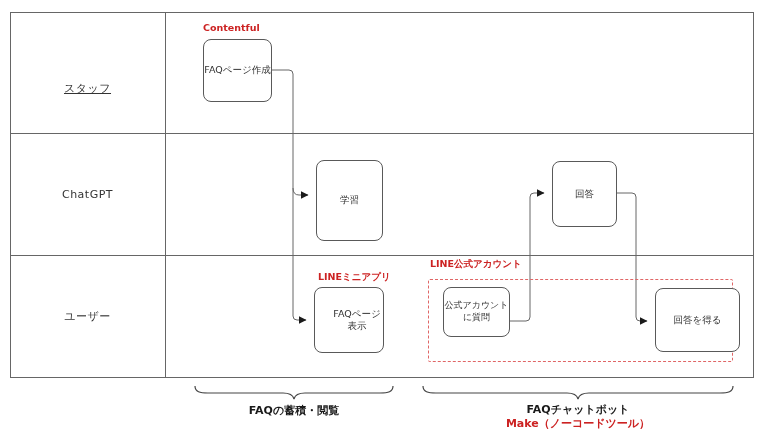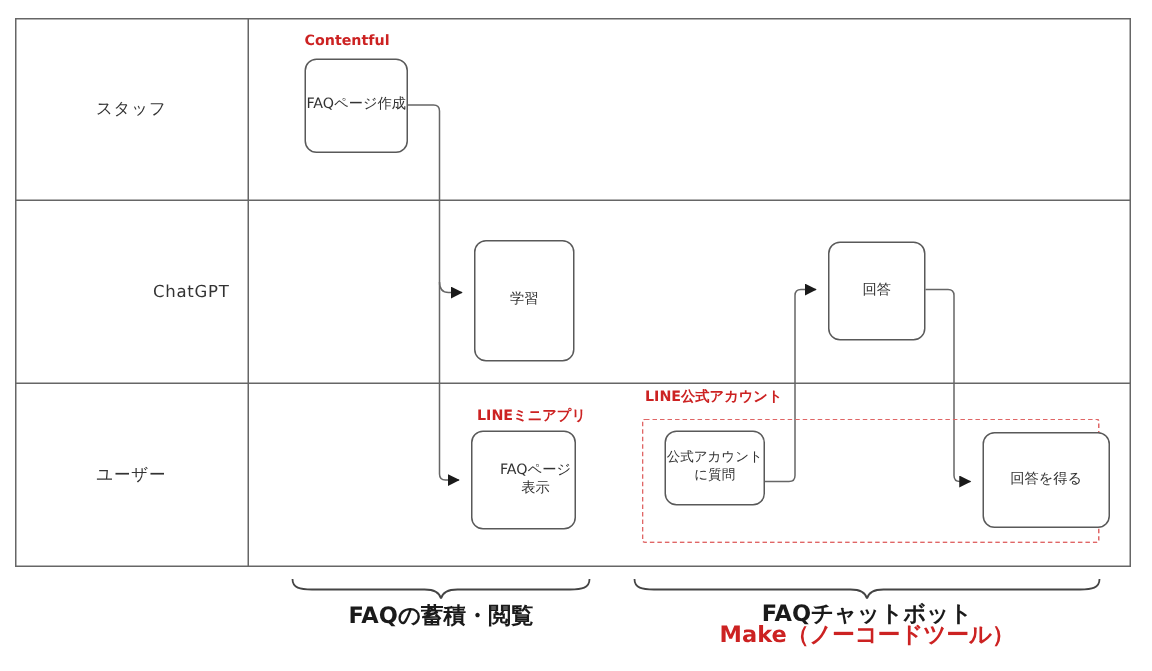--- a/index.html
+++ b/index.html
@@ -7,42 +7,42 @@
     position:relative;width:768px;height:447px;background:#ffffff;overflow:hidden;
     font-family:"DejaVu Sans","Liberation Sans",sans-serif;color:#333;
   }
   
   .grid-outer{position:absolute;left:10px;top:12px;width:744px;height:366px;border:1px solid #666;box-sizing:border-box;}
   .grid-vline{position:absolute;left:165px;top:12px;width:1px;height:366px;background:#666;}
   .grid-hline{position:absolute;left:10px;width:744px;height:1px;background:#666;}
   .hline-1{top:133px;} .hline-2{top:255px;}
   .lane-label{position:absolute;left:10px;width:155px;display:flex;align-items:center;justify-content:center;
     font-size:11px;color:#333;letter-spacing:.5px;}
-  .lane-1{top:12px;height:121px;} .lane-2{top:133px;height:122px;padding-left:40px;} .lane-3{top:255px;height:123px;}
+  .lane-1{top:28px;height:121px;text-decoration:underline;} .lane-2{top:133px;height:122px;} .lane-3{top:255px;height:123px;}
   
   .node{position:absolute;border:1px solid #595959;border-radius:8px;background:#fff;box-sizing:border-box;
     display:flex;align-items:center;justify-content:center;text-align:center;
     font-size:9.5px;color:#333;line-height:1.3;white-space:pre-line;}
   .node-faq-create{left:203px;top:39px;width:69px;height:63px;}
   .node-learn{left:316px;top:160px;width:67px;height:81px;}
   .node-faq-view{left:314px;top:287px;width:70px;height:66px;padding-left:16px;}
   .node-ask-official{left:443px;top:287px;width:67px;height:50px;font-size:9px;}
   .node-answer{left:552px;top:161px;width:65px;height:66px;}
   .node-get-answer{left:655px;top:288px;width:85px;height:64px;}
   
   .tag{position:absolute;font-size:9.5px;font-weight:bold;color:#cc2222;white-space:nowrap;}
   .tag-contentful{left:203px;top:22px;}
   .tag-miniapp{left:318px;top:271px;}
   .tag-official{left:430px;top:258px;}
   .group-rect{position:absolute;left:428px;top:279px;width:305px;height:83px;
     border:1px dashed #e06666;box-sizing:border-box;border-radius:2px;}
   
   .wires{position:absolute;left:0;top:0;width:768px;height:447px;pointer-events:none;}
   
-  .brace-label{position:absolute;text-align:center;font-weight:bold;color:#1a1a1a;font-size:15px;line-height:13.5px;}
+  .brace-label{position:absolute;text-align:center;font-weight:bold;color:#1a1a1a;font-size:11px;line-height:13.5px;}
   .brace-label-1{left:194px;top:404px;width:200px;}
   .brace-label-2{left:468px;top:403px;width:220px;}
   .brace-sub{color:#cc2222;}
 </style>
 </head>
 <body>
 
 <div class="canvas">
 
   <div class="grid-outer"></div>

